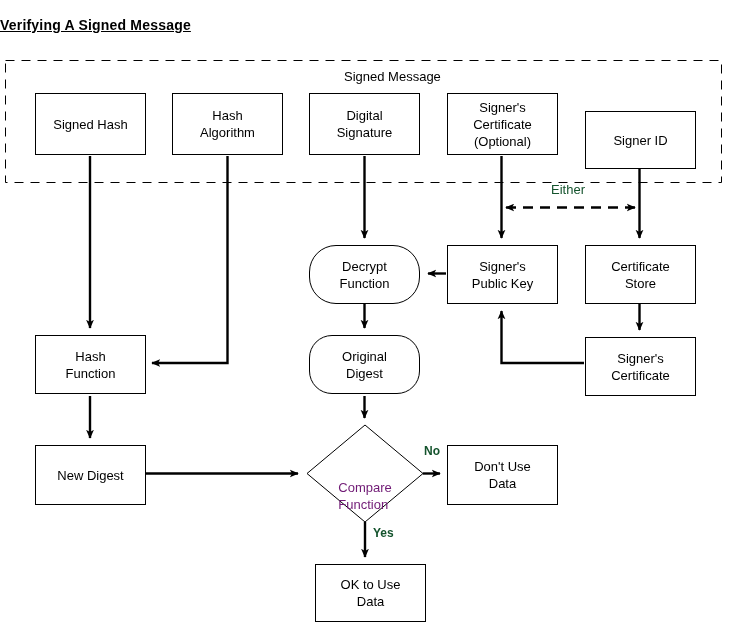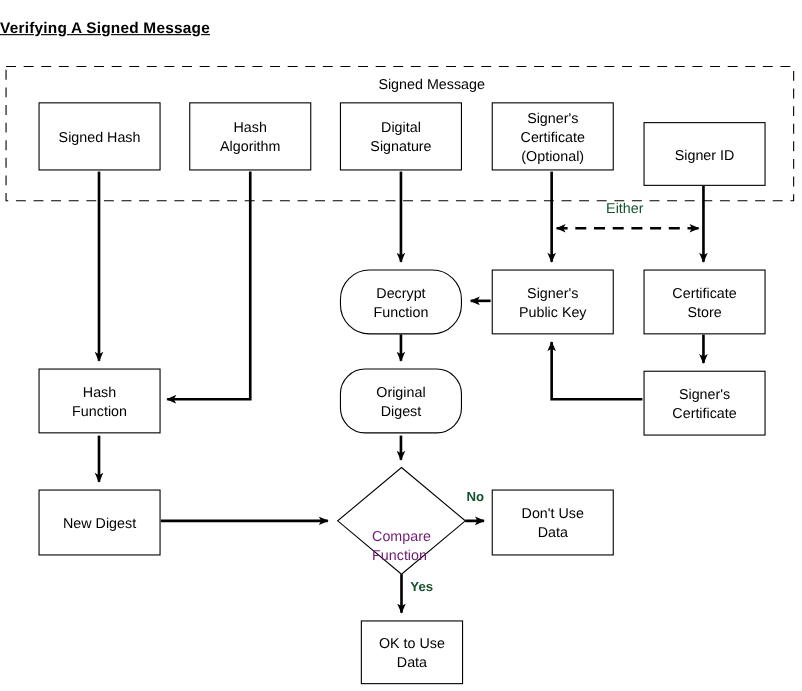--- a/index.html
+++ b/index.html
@@ -170,16 +170,16 @@
     <div class="diamond-label">Compare
 Function</div>
   </div>
 
   <div class="node" style="left:447px; top:445px; width:111px; height:60px;">Don't Use
 Data</div>
 
   <div class="edge-label" style="left:424px; top:444px;">No</div>
   <div class="edge-label" style="left:373px; top:526px;">Yes</div>
 
-  <div class="node" style="left:328px; top:564px; width:93px; height:58px;">OK to Use
+  <div class="node" style="left:315px; top:564px; width:111px; height:58px;">OK to Use
 Data</div>
 
 </div>
 
 </body></html>

